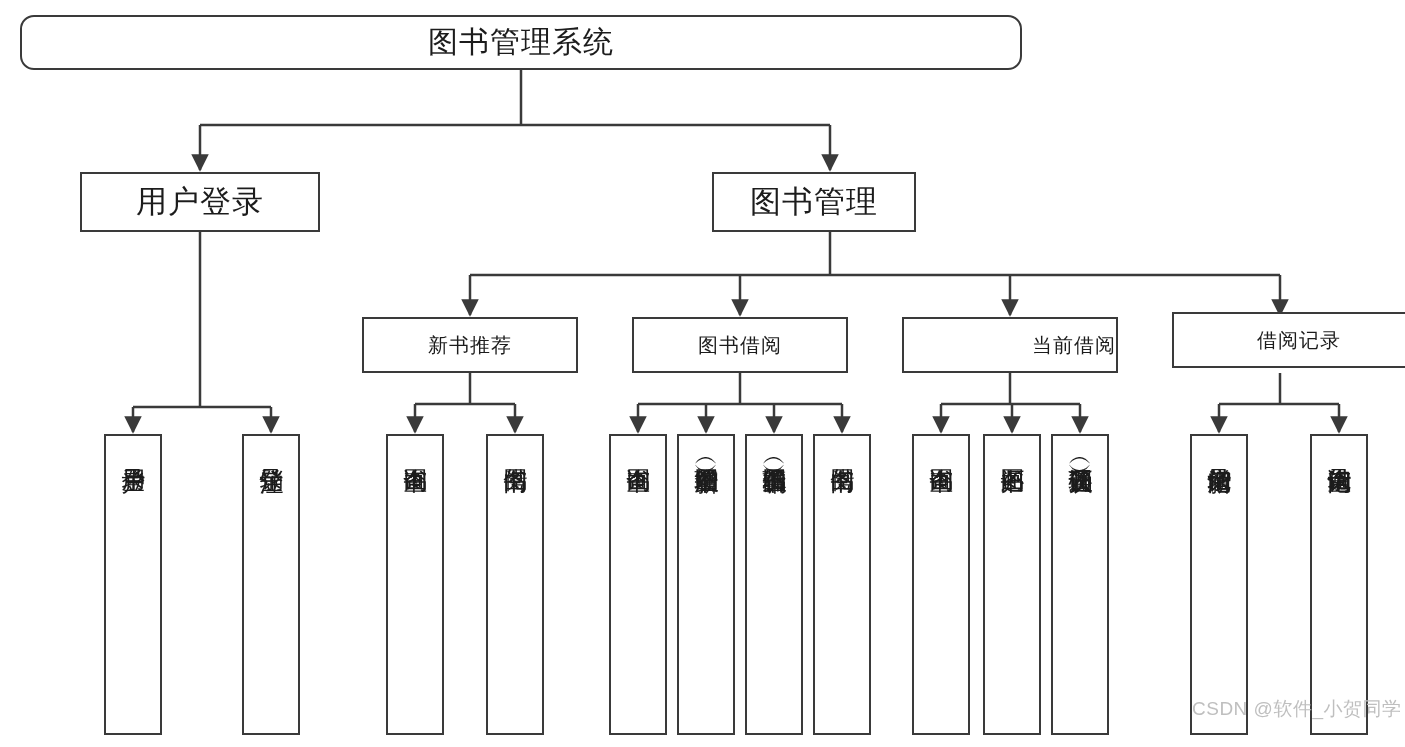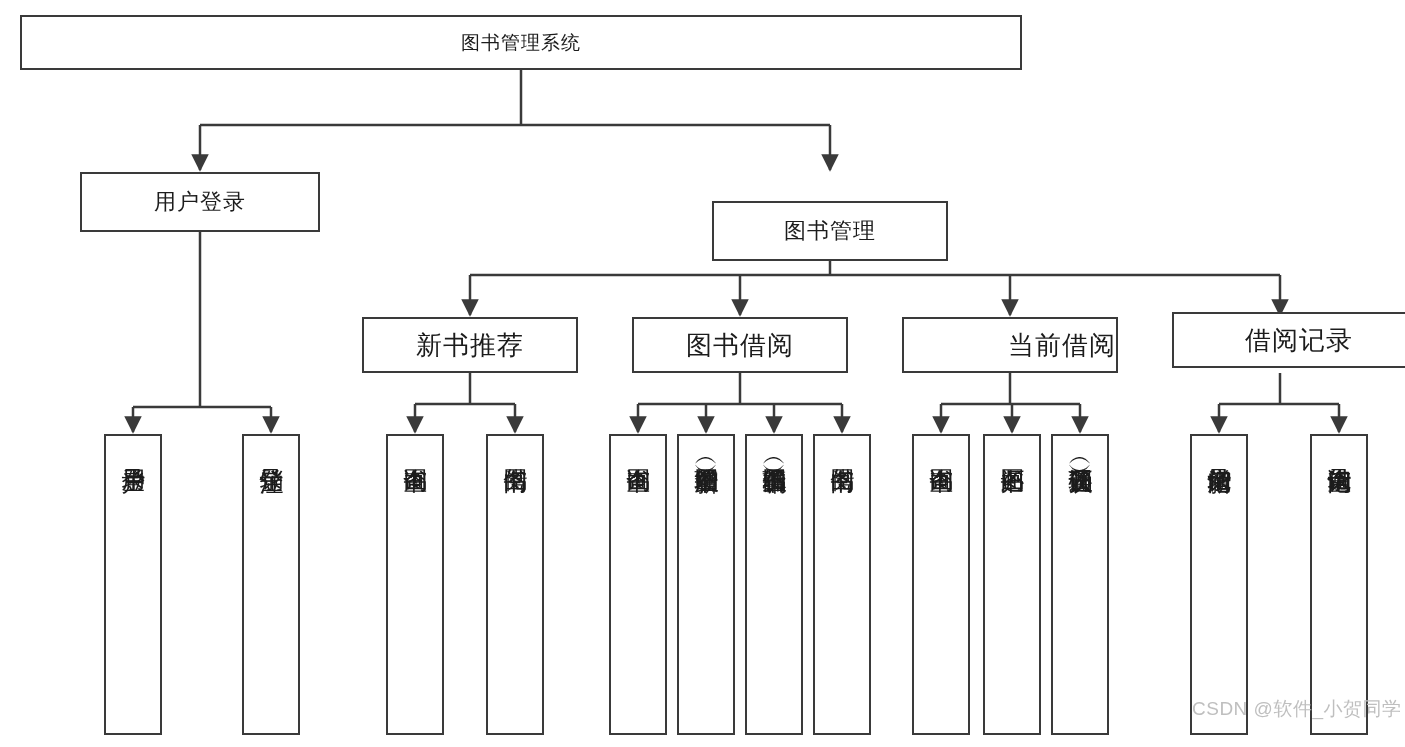--- a/index.html
+++ b/index.html
@@ -31,29 +31,30 @@
     box-sizing: border-box;
     border: 2px solid #3a3a3a;
     background: #ffffff;
     display: flex;
     align-items: center;
     justify-content: center;
     text-align: center;
     color: #1c1c1c;
   }
   .node.level0 {
-    font-size: 19px;
+    font-size: 30px;
     letter-spacing: 1px;
+    border-radius: 14px;
   }
   .node.level1 {
-    font-size: 22px;
+    font-size: 31px;
     letter-spacing: 1px;
   }
   .node.level2 {
-    font-size: 26px;
+    font-size: 20px;
     letter-spacing: 1px;
   }
   .node.leaf {
     font-size: 24px;
     align-items: flex-start;
     justify-content: center;
     padding-top: 14px;
     letter-spacing: 0px;
   }
   .vtext {
@@ -118,21 +119,21 @@
       </g>
   </svg>
 
   <div id="node-layer">
       <div class="node level0" style="left: 20px; top: 15px; width: 1002px; height: 55px;">
         <span>图书管理系统</span>
       </div>
       <div class="node level1" style="left: 80px; top: 172px; width: 240px; height: 60px;">
         <span>用户登录</span>
       </div>
-      <div class="node level1" style="left: 712px; top: 172px; width: 236px; height: 60px; margin-top: 29px;">
+      <div class="node level1" style="left: 712px; top: 172px; width: 204px; height: 60px;">
         <span>图书管理</span>
       </div>
       <div class="node level2" style="left: 362px; top: 317px; width: 216px; height: 56px;">
         <span>新书推荐</span>
       </div>
       <div class="node level2" style="left: 632px; top: 317px; width: 216px; height: 56px;">
         <span>图书借阅</span>
       </div>
       <div class="node level2" style="left: 902px; top: 317px; width: 216px; height: 56px; justify-content: flex-end;">
         <span>当前借阅</span>

